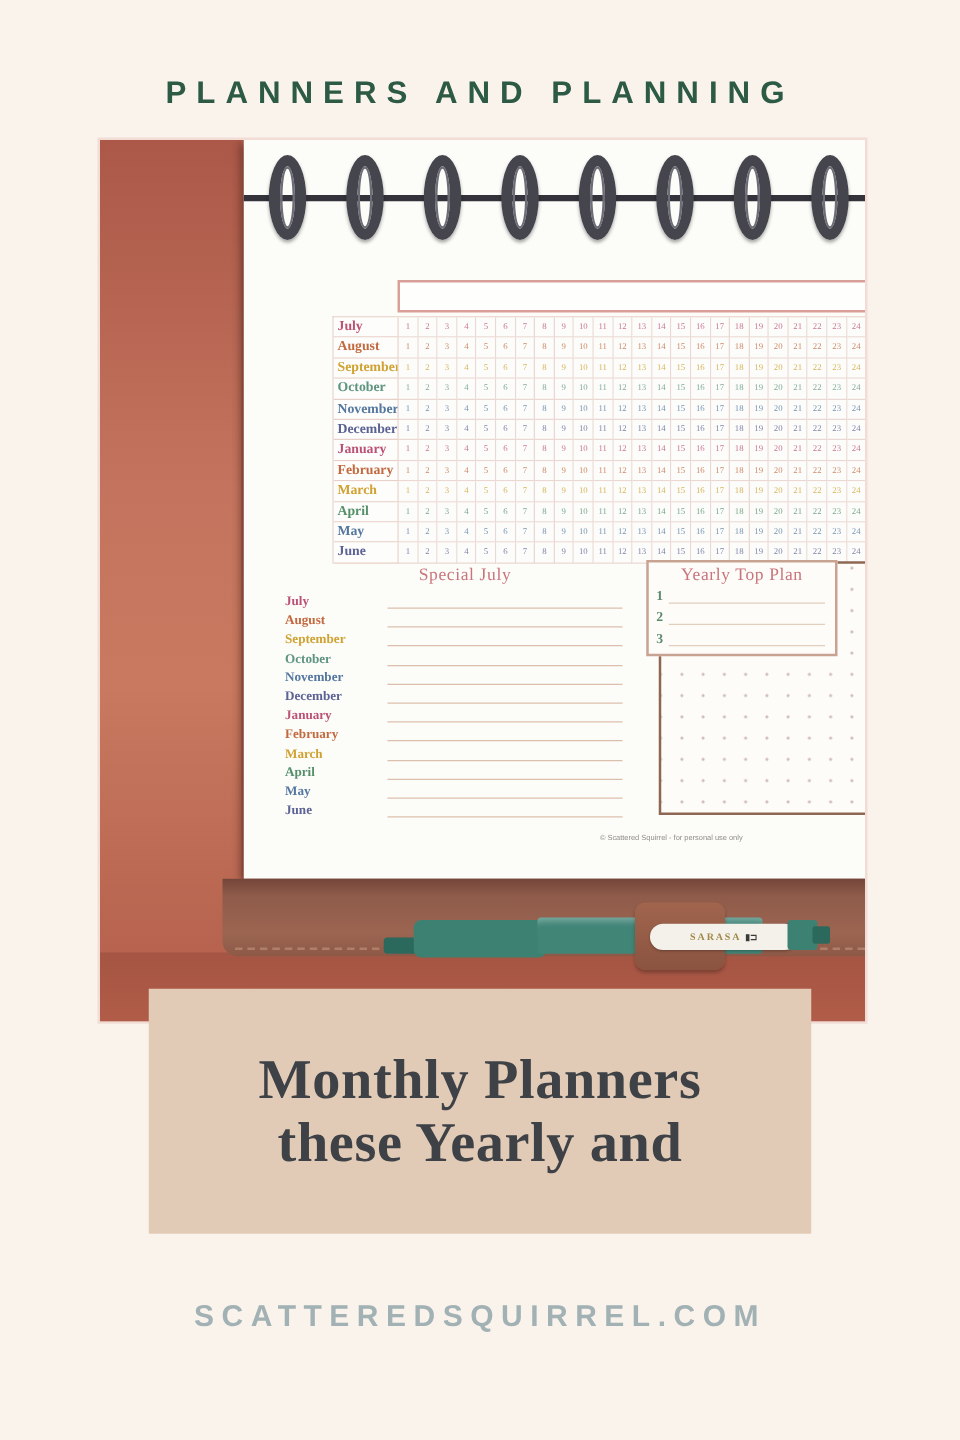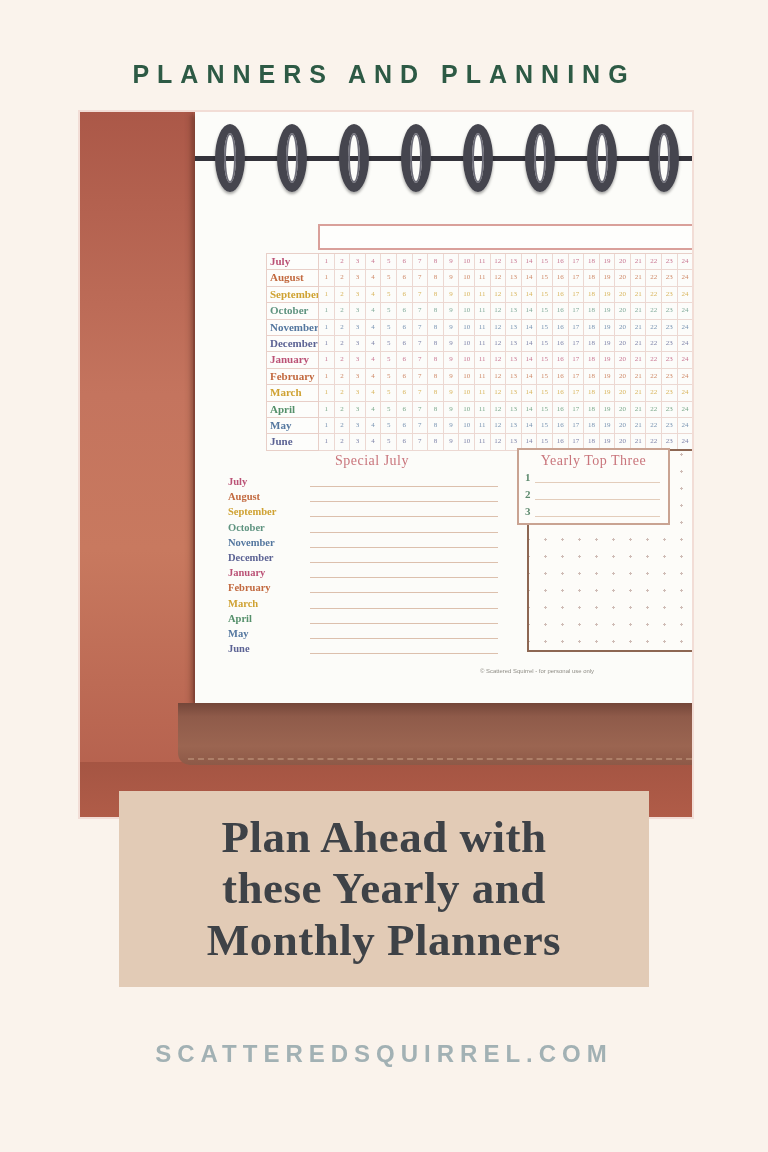--- a/index.html
+++ b/index.html
@@ -535,40 +535,50 @@
         <span class="sd-line"></span>
       </div>
       <div class="sd-row">
         <span class="sd-label" style="color: rgb(92, 99, 148);">June</span>
         <span class="sd-line"></span>
       </div>
     </div>
 
   <div class="dot-box"></div>
   <div class="yearly-box">
-    <div class="section-title yt-title">Yearly Top Three</div>
+    <div class="section-title yt-title">Yearly Top Plan</div>
     <div id="yt-items">
         <div class="yt-row">
           <span class="yt-num">1</span>
           <span class="yt-line"></span>
         </div>
         <div class="yt-row">
           <span class="yt-num">2</span>
           <span class="yt-line"></span>
         </div>
         <div class="yt-row">
           <span class="yt-num">3</span>
           <span class="yt-line"></span>
         </div>
       </div>
   </div>
 
   <div class="fine-print">© Scattered Squirrel - for personal use only</div>
 
+  <div class="pen">
+    <div class="pen-tip"></div>
+    <div class="pen-grip"></div>
+    <div class="pen-barrel"></div>
+    <div class="pen-loop"></div>
+    <div class="pen-clip">
+      <span class="pen-brand"><span>SARASA</span> <span class="mark">▮⊐</span></span>
+    </div>
+    <div class="pen-end"></div>
+    <div class="pen-clicker"></div>
+  </div>
 </div>
 
 <div class="headline-box">
-  <div class="headline-line">Plan Ahead with</div>
+  <div class="headline-line">Monthly Planners</div>
   <div class="headline-line">these Yearly and</div>
-  <div class="headline-line">Monthly Planners</div>
 </div>
 
 <div class="website">SCATTEREDSQUIRREL.COM</div>
 
 </body></html>

